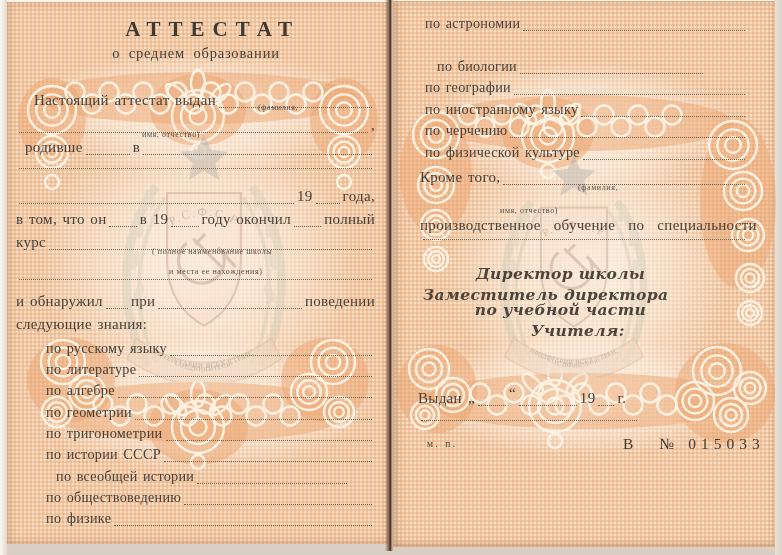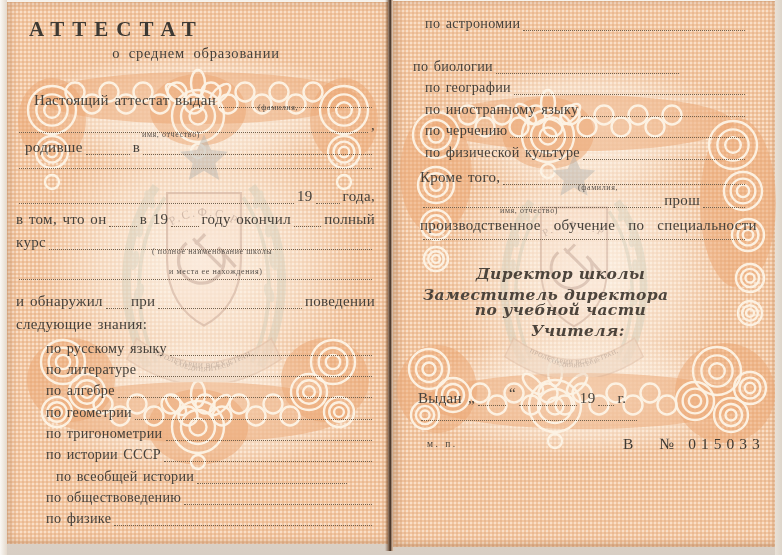--- a/index.html
+++ b/index.html
@@ -20,21 +20,21 @@
   .fold{position:absolute;left:385px;top:0;width:10px;height:551px;
         background:linear-gradient(90deg,rgba(190,130,85,0) 0%,rgba(96,62,38,.75) 40%,rgba(42,26,15,.95) 52%,rgba(150,100,65,.55) 68%,rgba(235,195,155,.25) 85%,rgba(235,195,155,0) 100%)}
   .halo{position:absolute;background:radial-gradient(ellipse at center,rgba(253,246,236,.9) 0%,rgba(253,246,236,.45) 45%,rgba(253,246,236,0) 72%)}
   .row{position:absolute;display:flex;align-items:baseline;font-size:15px;line-height:1.1;
        letter-spacing:.3px;word-spacing:1.5px;white-space:nowrap;color:#45403a}
   .d{flex:1 1 auto;min-width:8px;align-self:flex-end;height:4px;margin:0 3px 1px 3px;
      border-bottom:1.6px dotted #74634f}
   .dw{flex:0 0 auto}
   .sub{font-size:14.2px}
   .lab{position:absolute;font-size:8px;letter-spacing:.6px;color:#57504a;white-space:nowrap}
-  .title{position:absolute;left:22px;width:271px;text-align:left;font-weight:bold;
+  .title{position:absolute;left:22px;width:271px;text-align:right;font-weight:bold;
          font-size:21px;letter-spacing:8px;color:#3d3933}
   .subtitle{position:absolute;left:22px;width:334px;text-align:center;font-size:14.5px;
          letter-spacing:.8px;word-spacing:4px;color:#45403a}
   .sig{position:absolute;font-family:"DejaVu Serif",serif;font-style:italic;font-weight:600;
        font-size:15.5px;color:#4c443c;text-align:center;letter-spacing:.4px;white-space:nowrap}
   .stamp{position:absolute;font-size:9.5px;letter-spacing:2.5px;color:#4a443c}
   .serialrow{position:absolute;display:flex;align-items:baseline;font-size:15.5px;color:#3f3a33}
   .serial{letter-spacing:5px}
   svg.orn{position:absolute;overflow:visible}
   .blob{fill:#eba571;opacity:.5}
@@ -448,21 +448,21 @@
     </svg>
 
     <svg class="emb" style="left:70px;top:150px;width:222px;height:226px" viewBox="0 0 200 232">
       <use href="#emblem"></use>
     </svg>
 
     <div class="row sub" style="top:15px;left:32px;width:323px">
         <span>по астрономии</span>
         <span class="d"></span>
       </div>
-    <div class="row sub" style="top:58px;left:20px;width:269px">
+    <div class="row sub" style="top:58px;left:44px;width:269px">
         <span>по биологии</span>
         <span class="d"></span>
       </div>
     <div class="row sub" style="top:79px;left:32px;width:323px">
         <span>по географии</span>
         <span class="d"></span>
       </div>
     <div class="row sub" style="top:101px;left:32px;width:323px">
         <span>по иностранному языку</span>
         <span class="d"></span>
@@ -475,25 +475,20 @@
         <span>по физической культуре</span>
         <span class="d"></span>
       </div>
 
     <div class="row" style="top:168px;left:27px;width:328px">
       <span>Кроме того,</span>
         <span class="d"></span>
     </div>
     <div class="lab" style="top:182px;left:185px">(фамилия,</div>
 
-    <div class="row" style="top:191px;left:27px;width:328px">
-      <span class="d"></span>
-      <span>прош</span>
-      <span class="d dw" style="width:42px"></span>
-    </div>
     <div class="lab" style="top:205px;left:107px">имя,  отчество)</div>
 
     <div class="row" style="top:216px;left:27px;width:328px;word-spacing:9px">
       <span>производственное  обучение  по  специальности</span>
     </div>
 
     <div class="row" style="top:235px;left:27px;width:328px">
       <span class="d"></span>
     </div>
 

